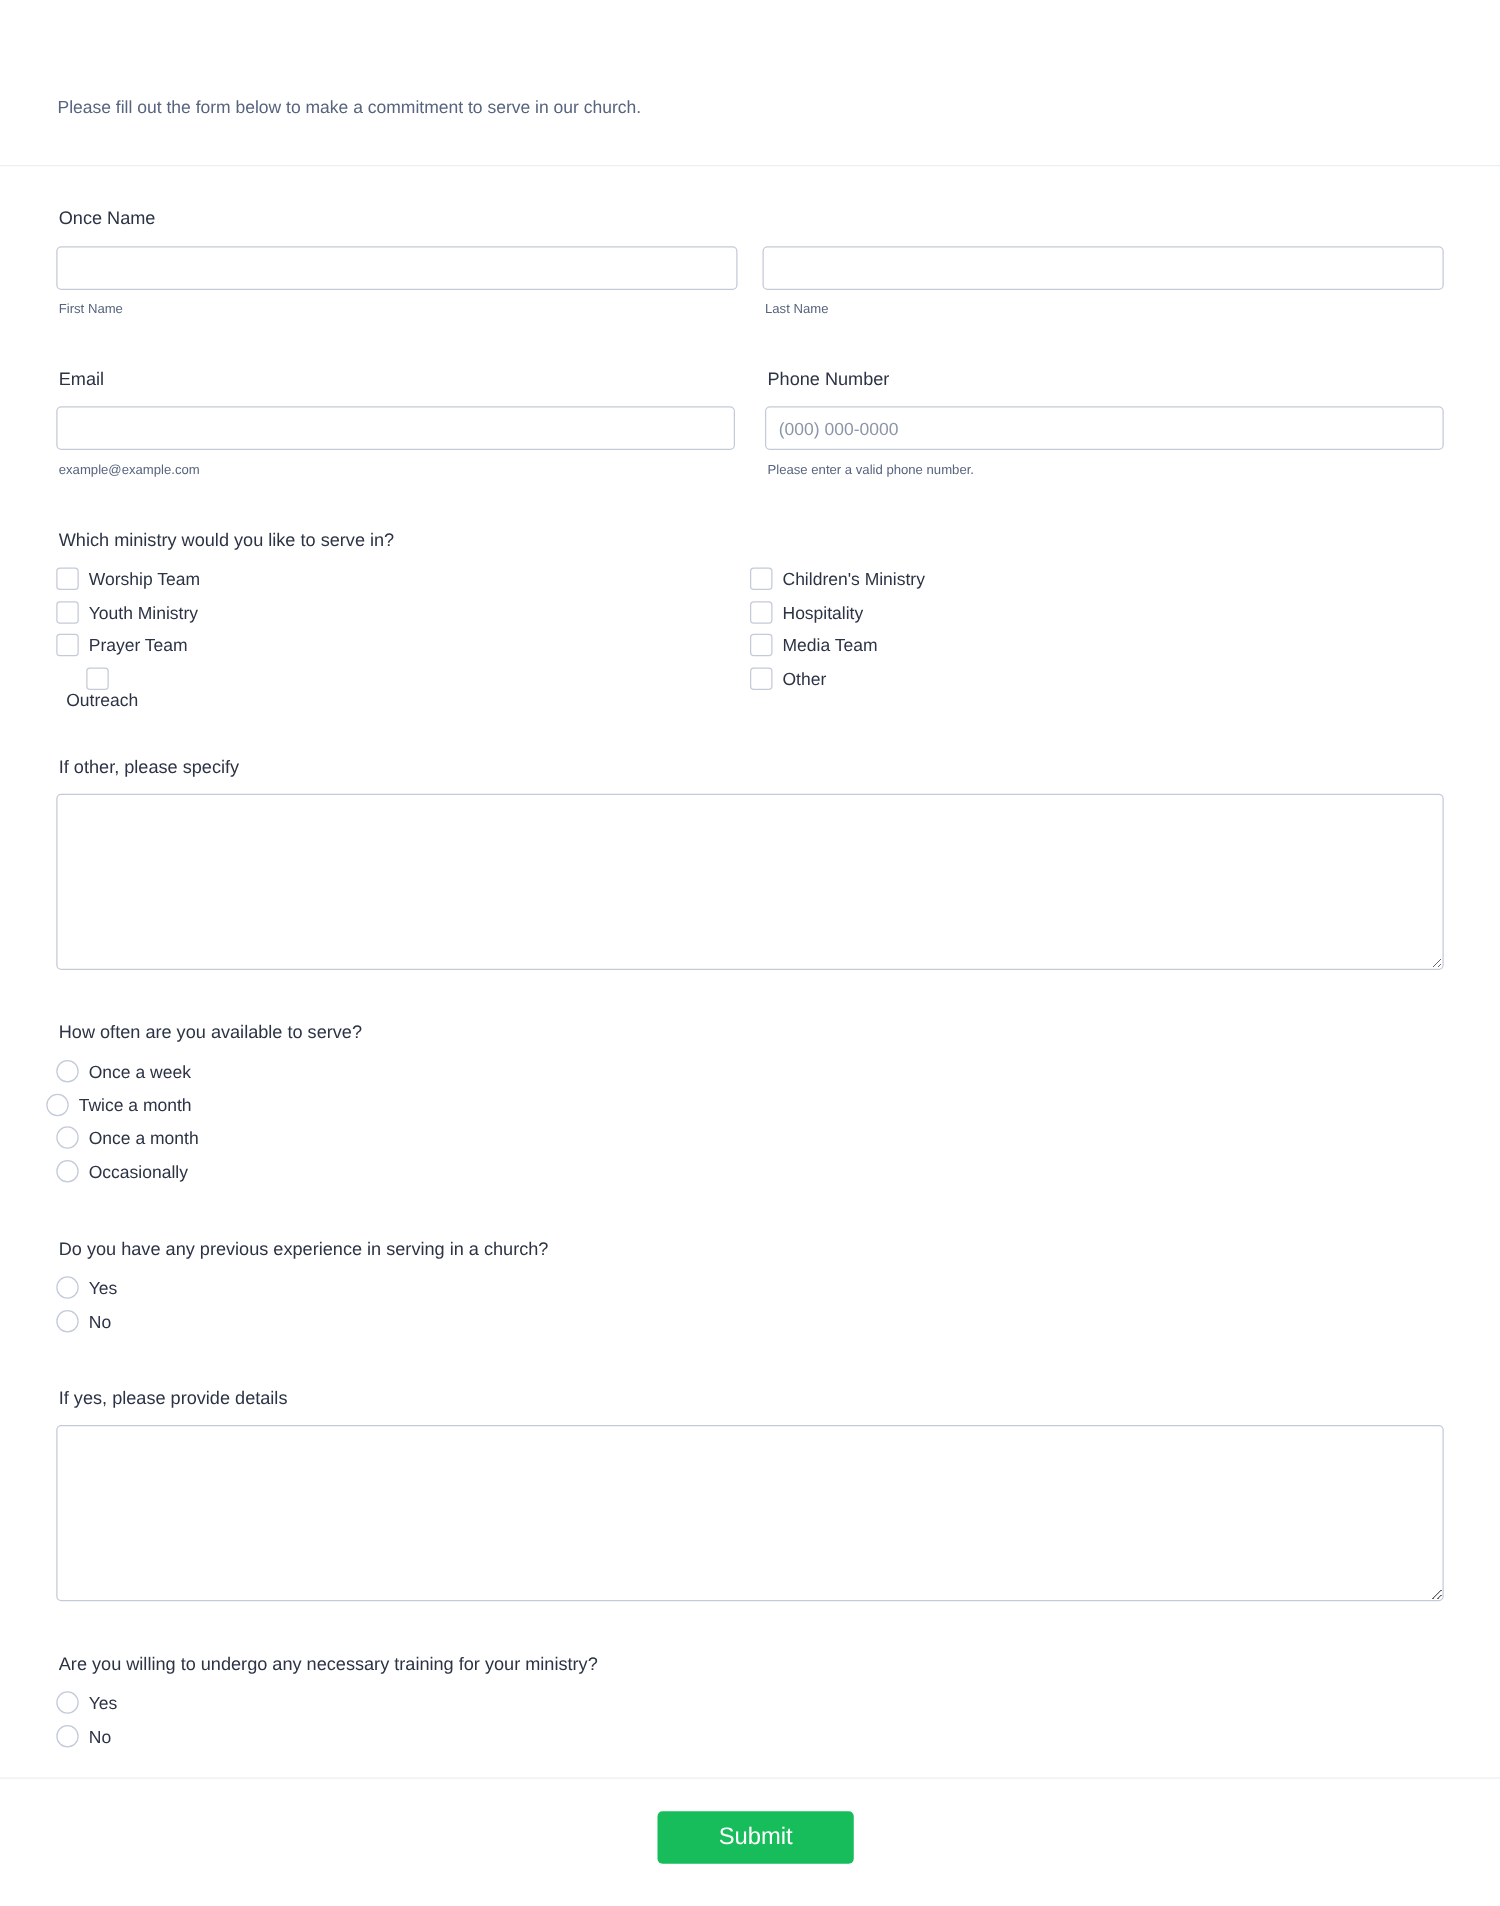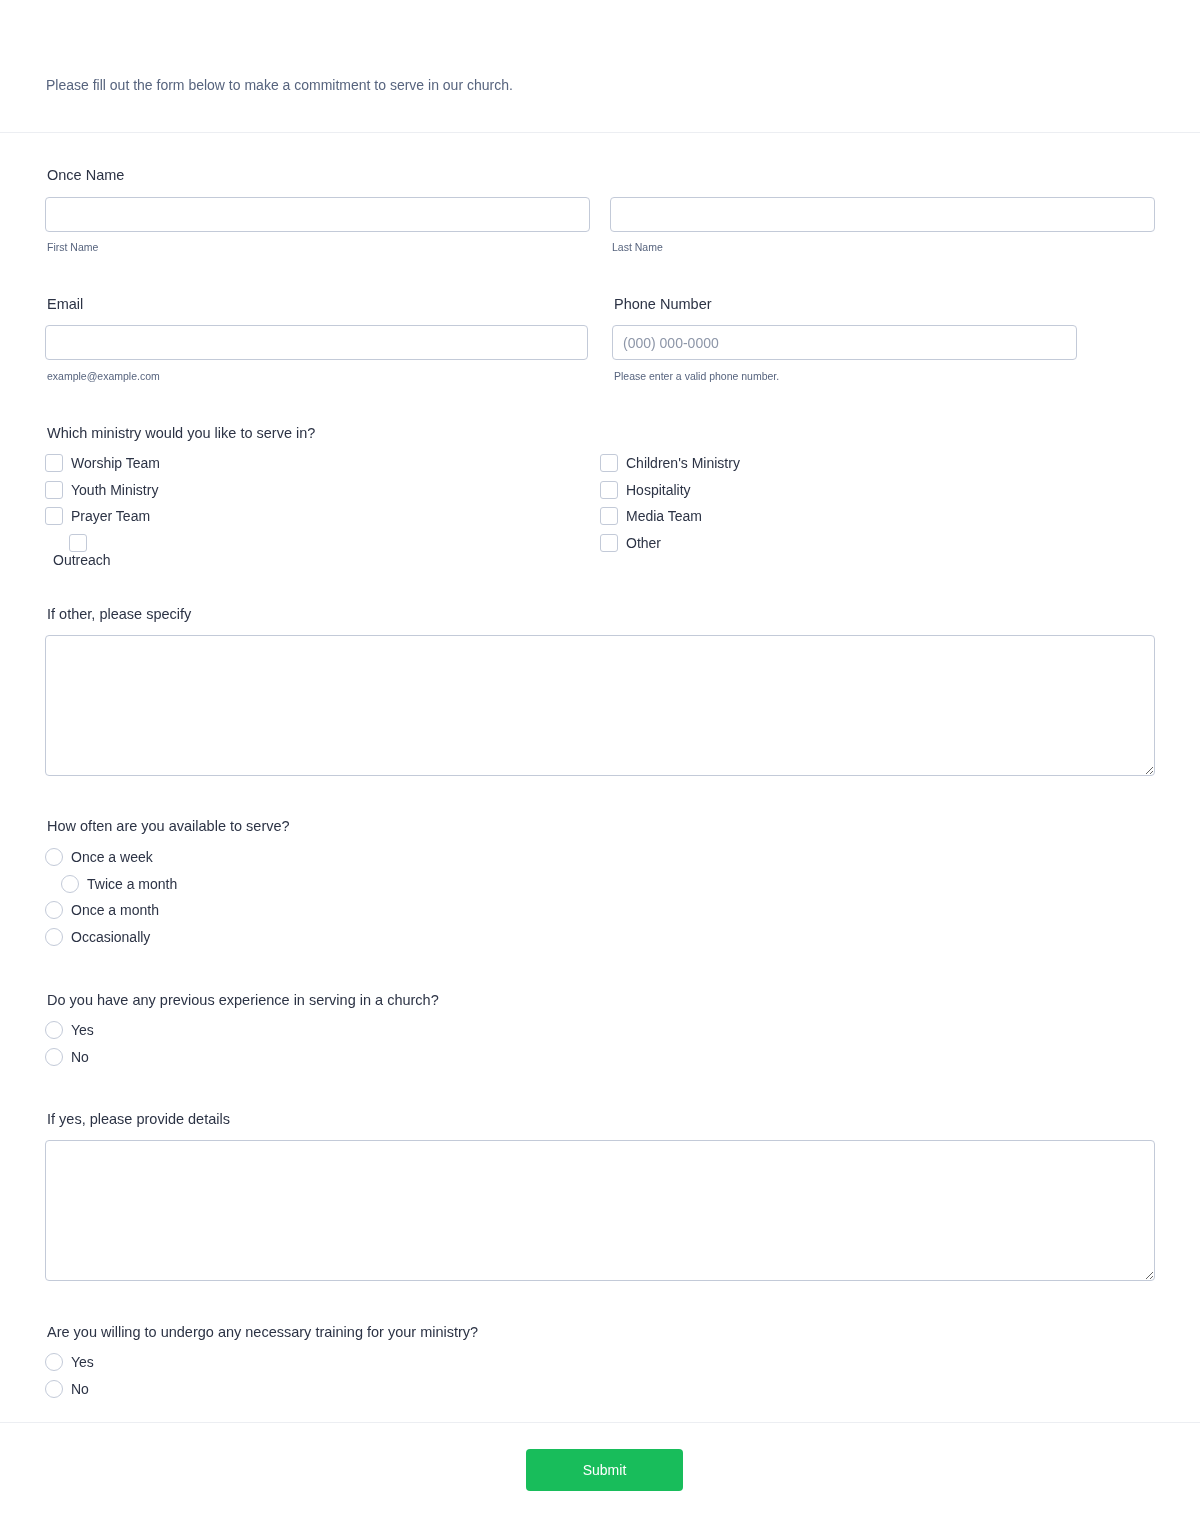--- a/index.html
+++ b/index.html
@@ -16,41 +16,41 @@
   .input { position: absolute; height: 35px; border: 1px solid #c3cad8; border-radius: 4px; background: #fff; font-family: "Liberation Sans", sans-serif; font-size: 14px; padding: 0 10px; color: #2c3345; }
   .input::placeholder { color: #8d96a8; }
   .textarea { position: absolute; border: 1px solid #c3cad8; border-radius: 4px; background: #fff; resize: both; font-family: "Liberation Sans", sans-serif; }
 
   .opt { position: absolute; display: flex; align-items: center; height: 18px; }
   .cb { width: 18px; height: 18px; border: 1px solid #c3cad8; border-radius: 3px; background: #fff; flex: none; }
   .rb { width: 18px; height: 18px; border: 1px solid #c3cad8; border-radius: 50%; background: #fff; flex: none; }
   .opt-label { margin-left: 8px; font-size: 14px; color: #2c3345; }
 
   .footer-line { position: absolute; left: 0; top: 1422px; width: 1200px; border-top: 1px solid #eceef2; }
-  .submit { position: absolute; left: 526px; top: 1449px; width: 157px; height: 42px; background: #18bd5b; border: none; border-radius: 4px; color: #fff; font-size: 14px; font-family: "Liberation Sans", sans-serif; cursor: pointer; }
+  .submit { position: absolute; left: 526px; top: 1449px; width: 157px; height: 42px; background: #18bd5b; border: none; border-radius: 4px; color: #fff; font-size: 19px; font-family: "Liberation Sans", sans-serif; cursor: pointer; }
 </style>
 </head>
 <body>
 
 <div class="header">
   <div class="subtitle">Please fill out the form below to make a commitment to serve in our church.</div>
 </div>
 
 <div class="label" style="left:47px; top:167px;">Once Name</div>
 <input class="input" style="left: 45px; top: 197px; width: 545px;" placeholder="">
 <div class="sublabel" style="left:47px; top:241px;">First Name</div>
 <input class="input" style="left: 610px; top: 197px; width: 545px;" placeholder="">
 <div class="sublabel" style="left:612px; top:241px;">Last Name</div>
 
 <div class="label" style="left:47px; top:296px;">Email</div>
 <input class="input" style="left: 45px; top: 325px; width: 543px;" placeholder="">
 <div class="sublabel" style="left:47px; top:370px;">example@example.com</div>
 
 <div class="label" style="left:614px; top:296px;">Phone Number</div>
-<input class="input" style="left: 612px; top: 325px; width: 465px;" placeholder="(000) 000-0000">
+<input class="input" style="left: 612px; top: 325px; width: 543px;" placeholder="(000) 000-0000">
 <div class="sublabel" style="left:614px; top:370px;">Please enter a valid phone number.</div>
 
 <div class="label" style="left:47px; top:425px;">Which ministry would you like to serve in?</div>
 <div class="opt" style="left:45px; top:454px;">
   <span class="cb"></span>
   <span class="opt-label">Worship Team</span>
 </div>
 <div class="opt" style="left:45px; top:481px;">
   <span class="cb"></span>
   <span class="opt-label">Youth Ministry</span>
@@ -81,21 +81,21 @@
 </div>
 
 <div class="label" style="left:47px; top:606px;text-align:center;">If other, please specify</div>
 <textarea class="textarea" style="left: 45px; top: 635px; width: 1110px; height: 141px;"></textarea>
 
 <div class="label" style="left:47px; top:818px;">How often are you available to serve?</div>
 <div class="opt" style="left:45px; top:848px;">
   <span class="rb"></span>
   <span class="opt-label">Once a week</span>
 </div>
-<div class="opt" style="left:61px; top:875px;">
+<div class="opt" style="left:37px; top:875px;">
   <span class="rb"></span>
   <span class="opt-label">Twice a month</span>
 </div>
 <div class="opt" style="left:45px; top:901px;">
   <span class="rb"></span>
   <span class="opt-label">Once a month</span>
 </div>
 <div class="opt" style="left:45px; top:928px;">
   <span class="rb"></span>
   <span class="opt-label">Occasionally</span>

